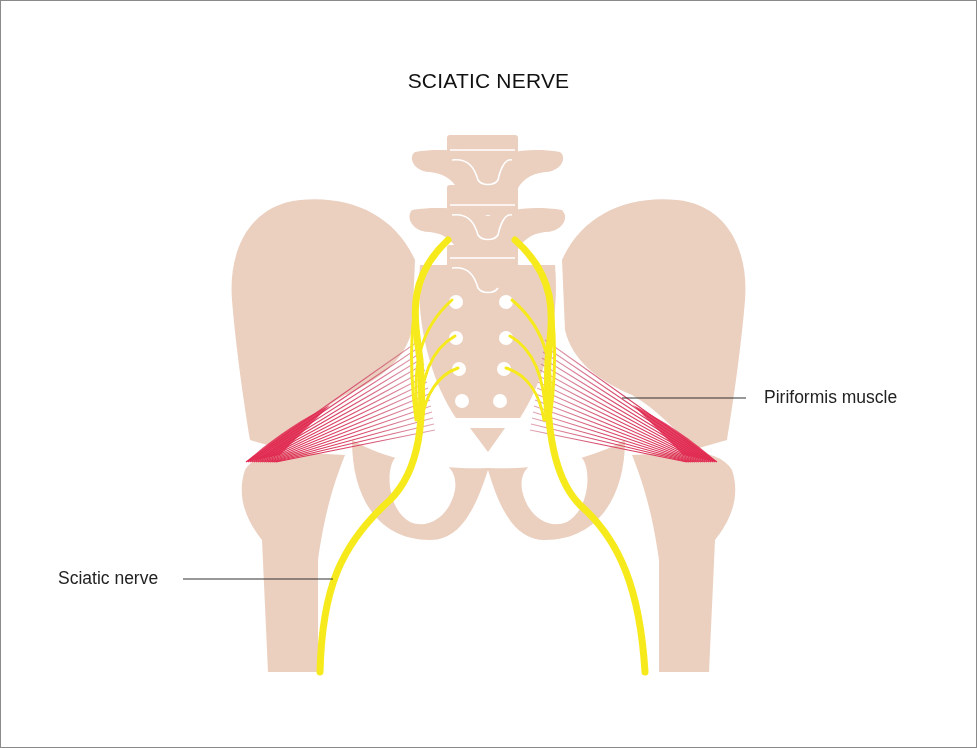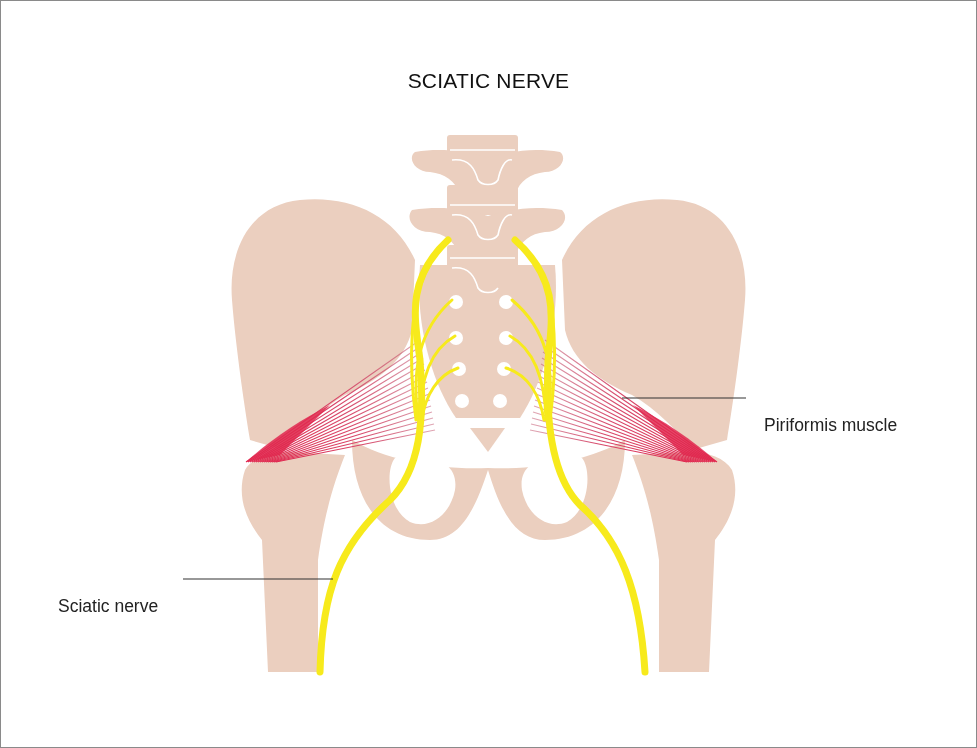--- a/index.html
+++ b/index.html
@@ -1,19 +1,19 @@
 <!DOCTYPE html>
 <html><head>
 <meta charset="utf-8">
 <style>
   html, body { margin:0; padding:0; background:#ffffff; }
   body { width:977px; height:748px; position:relative; overflow:hidden; font-family:"Liberation Sans", sans-serif; }
   .frame { position:absolute; left:0; top:0; width:975px; height:746px; border:1px solid #8a8a8a; background:#fff; }
   .title { position:absolute; left:0; width:977px; top:69px; text-align:center; font-size:21px; color:#111; letter-spacing:0.2px; }
-  .label { position:absolute; font-size:17.5px; color:#222;margin-top:28px; }
+  .label { position:absolute; font-size:17.5px; color:#222; }
   svg { position:absolute; left:0; top:0; }
 </style>
 </head>
 <body>
 
 <div class="frame"></div>
 
 <div class="title">SCIATIC NERVE</div>
 
 <svg width="977" height="748" viewBox="0 0 977 748">

